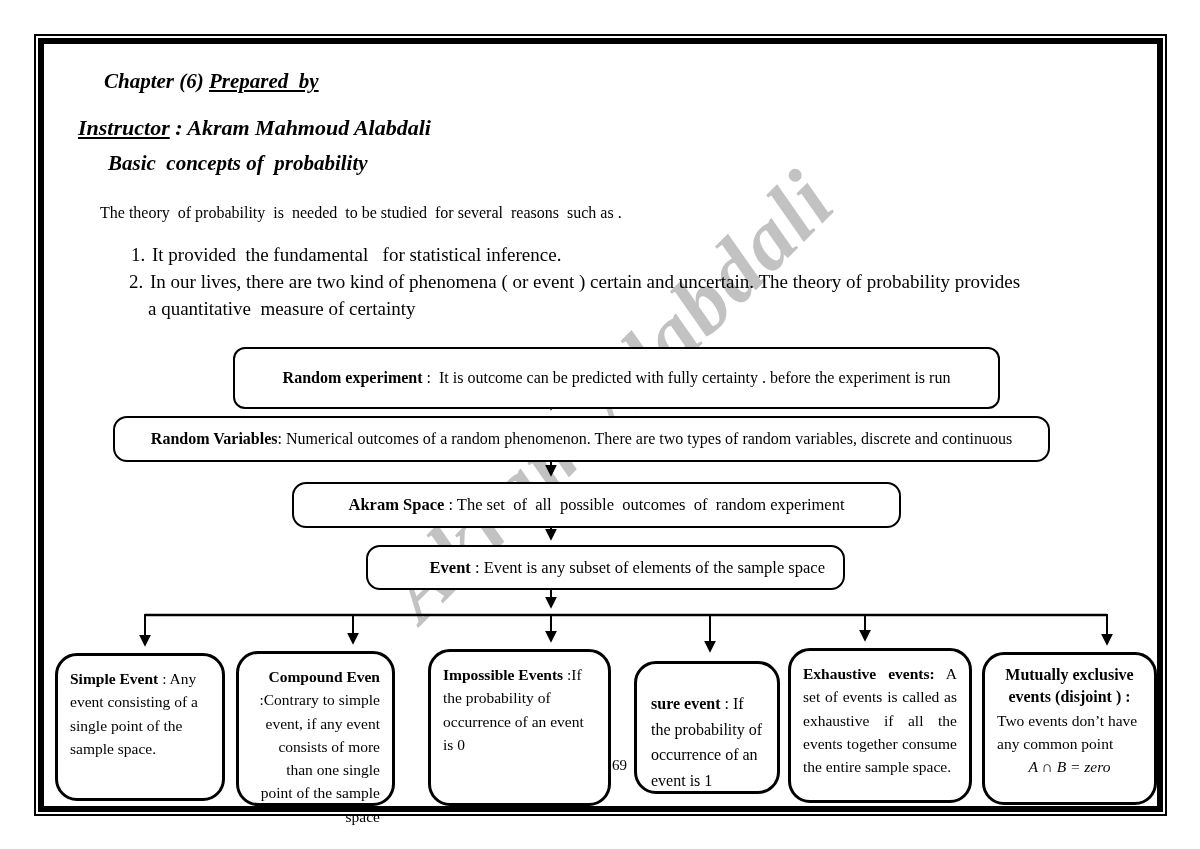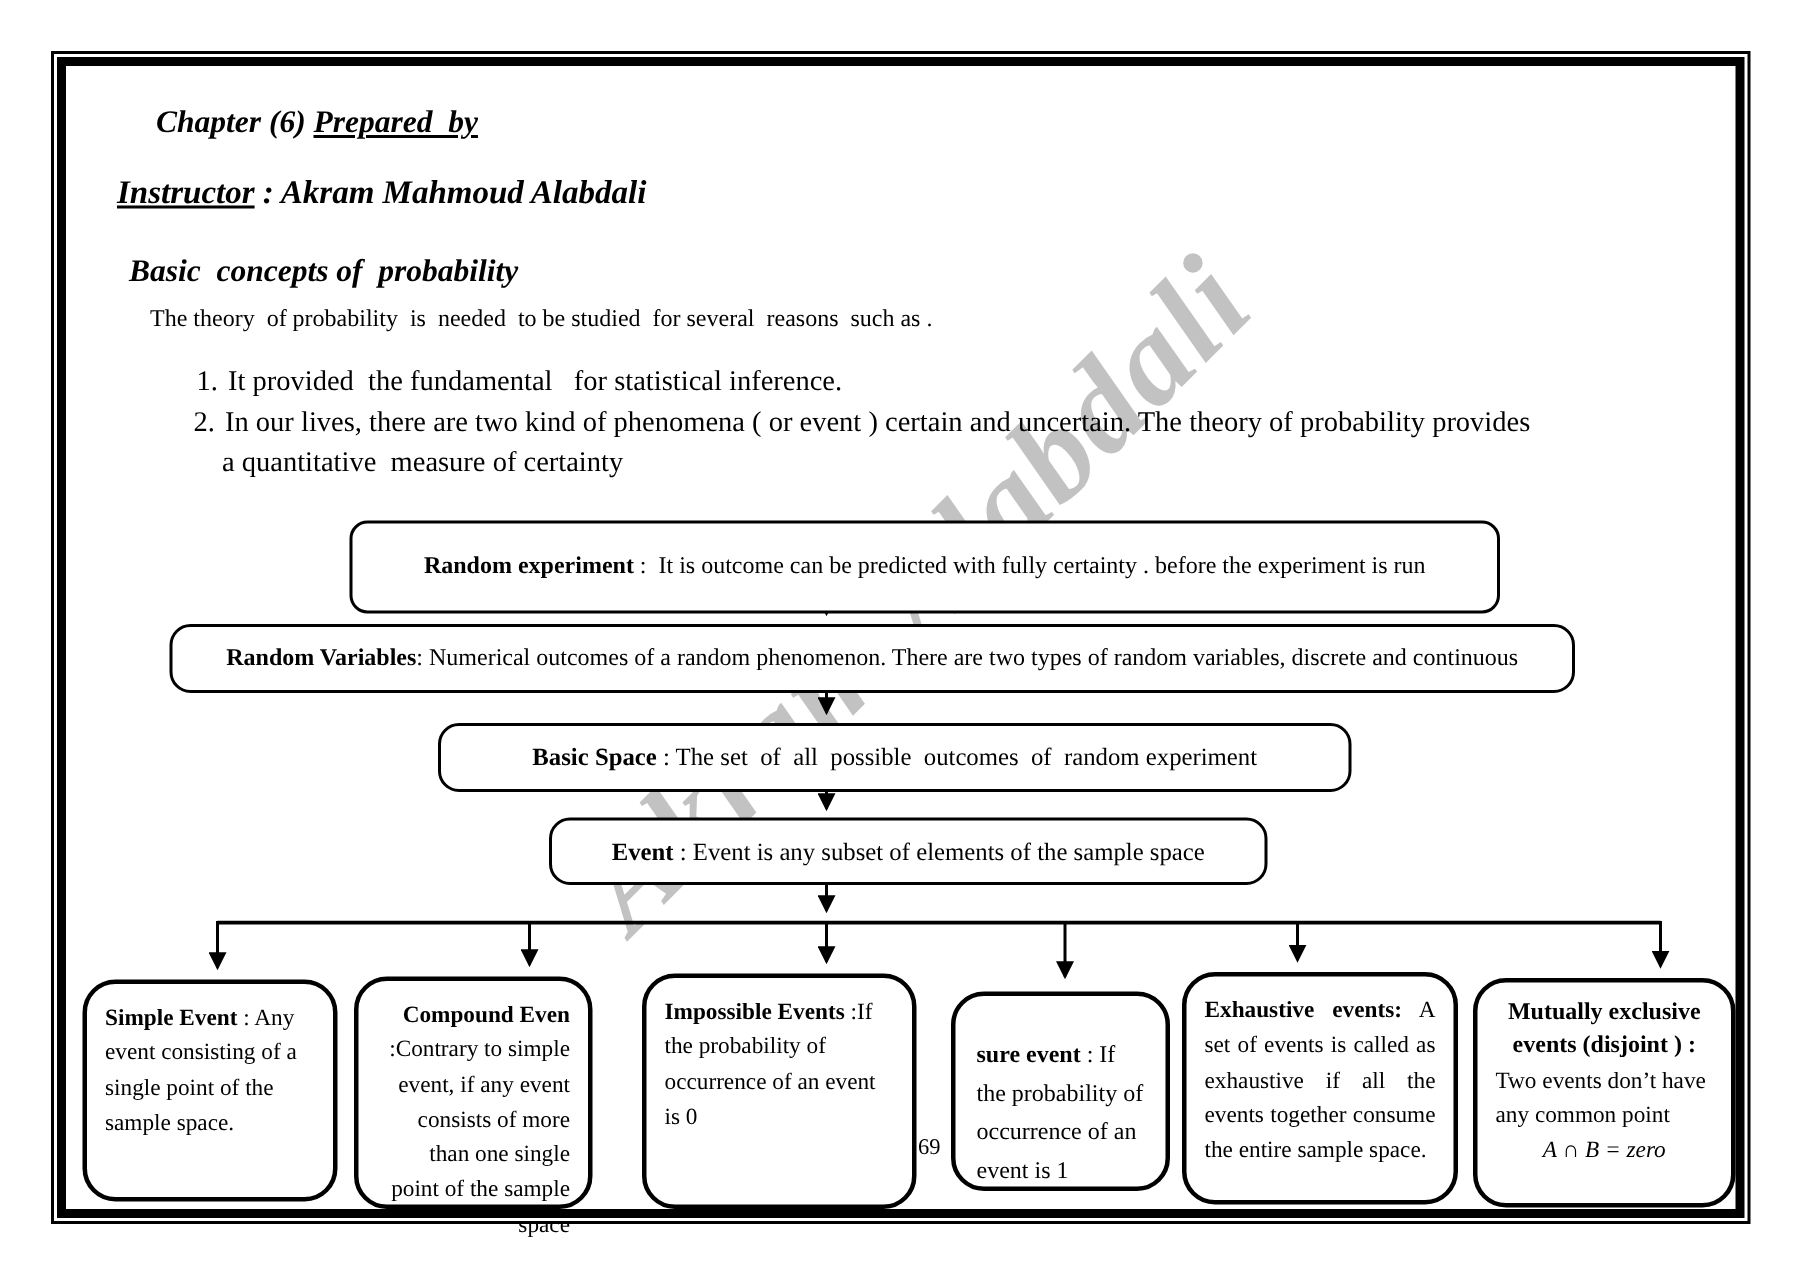--- a/index.html
+++ b/index.html
@@ -18,21 +18,21 @@
     position:absolute;left:255px;top:343px;width:720px;height:115px;
     transform:rotate(-45deg);
     font-size:86px;font-style:italic;font-weight:bold;
     color:#b4b4b4;opacity:.8;letter-spacing:2px;white-space:nowrap;
     z-index:1;text-align:center;
   }
   
   .hline{left:44px;right:43px;text-align:left;font-style:italic;font-weight:bold;white-space:pre-wrap;z-index:3;}
   .h1{top:69px;font-size:21px;padding-left:60px;}
   .h2{top:115px;font-size:22px;padding-left:34px;}
-  .h3{top:168px;font-size:21px;padding-left:42px;}
+  .h3{top:151px;font-size:21px;padding-left:64px;}
   .und{text-decoration:underline;}
   
   .lead{left:100px;top:204px;font-size:16px;white-space:pre-wrap;z-index:3;}
   .li-num{width:22px;font-size:19px;z-index:3;}
   .li-text{font-size:19px;white-space:pre-wrap;z-index:3;}
   
   .lvl{
     background:#fff;border:2.5px solid #000;border-radius:14px;
     display:flex;align-items:center;justify-content:center;
     font-size:16.5px;white-space:pre-wrap;z-index:3;box-sizing:border-box;
@@ -90,23 +90,23 @@
   <line x1="1107" y1="614" x2="1107" y2="644" stroke="#000" stroke-width="2" marker-end="url(#ah)"></line>
 </svg>
 
 <div class="abs lvl" style="left:233px;top:347px;width:767px;height:62px;font-size:16px;border-radius:12px;">
   <span><b>Random experiment</b><span> :  It is outcome can be predicted with fully certainty . before the experiment is run</span></span>
 </div>
 <div class="abs lvl" style="left:113px;top:416px;width:937px;height:46px;font-size:16px;">
   <span><b>Random Variables</b><span>: Numerical outcomes of a random phenomenon. There are two types of random variables, discrete and continuous</span></span>
 </div>
 <div class="abs lvl" style="left:292px;top:482px;width:609px;height:46px;">
-  <span><b>Basic Space</b><span> : The set  of  all  possible  outcomes  of  random experiment</span></span>
+  <span><b>Akram Space</b><span> : The set  of  all  possible  outcomes  of  random experiment</span></span>
 </div>
-<div class="abs lvl" style="left:366px;top:545px;width:479px;height:45px;">
+<div class="abs lvl" style="left:366px;top:545px;width:479px;height:45px;justify-content:flex-end;">
   <span><b>Event</b><span> : Event is any subset of elements of the sample space</span></span>
 </div>
 
 <div class="abs leaf" style="left:55px;top:653px;width:170px;height:148px;">
   <b>Simple Event</b><span> : Any event consisting of a single point of the sample space.</span>
 </div>
 <div class="abs leaf" style="left:236px;top:651px;width:159px;height:155px;text-align:right;">
   <b>Compound Even</b><span> :Contrary to simple event, if any event consists of more than one single point of the sample space</span>
 </div>
 <div class="abs leaf" style="left:428px;top:649px;width:183px;height:157px;">

